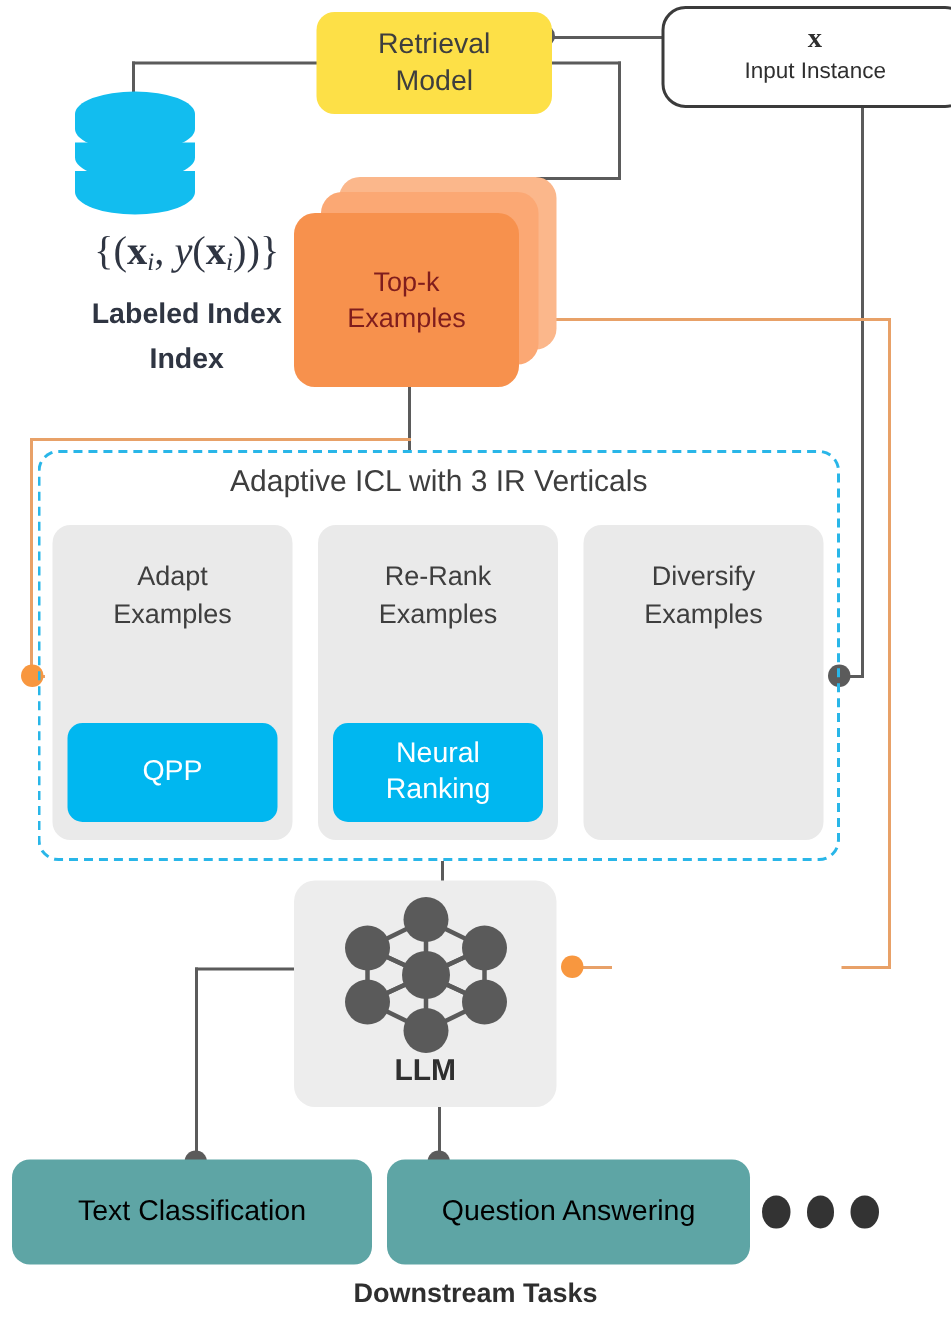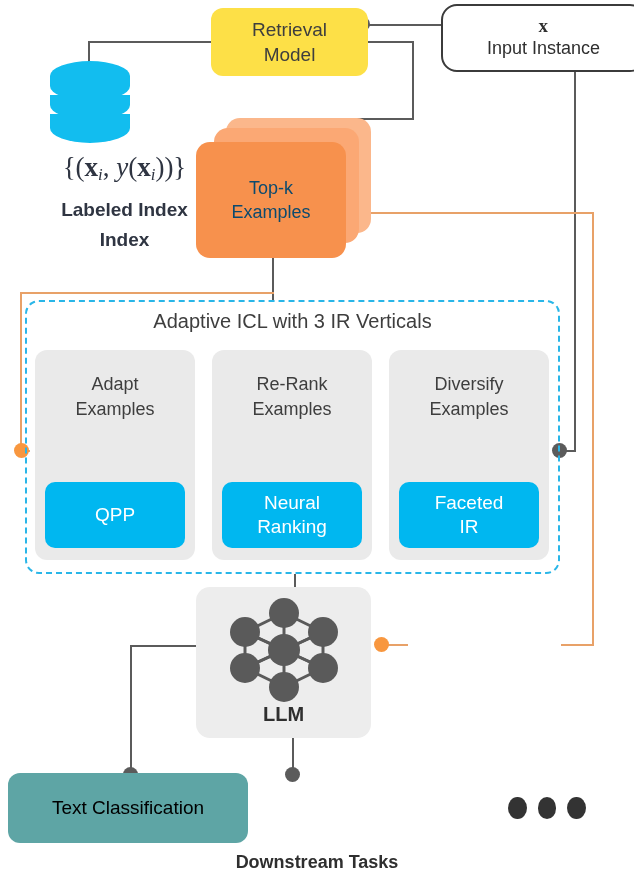--- a/index.html
+++ b/index.html
@@ -31,21 +31,21 @@
     color: #3e3e3e; font-size: 19px; line-height: 25px;
     flex-direction: column;
   }
   .input-box {
     left: 441px; top: 4px; width: 205px; height: 68px;
     background: #ffffff; border: 2.5px solid #3b3b3b; border-radius: 16px;
     color: #2f2f2f; flex-direction: column;
   }
   .input-box .mathx { font-family: "Liberation Serif", serif; font-weight: 700;
                       font-size: 19px; line-height: 20px; letter-spacing: .5px; }
-  .input-box .lbl { font-size: 18px; line-height: 24px; }
+  .input-box .lbl { font-size: 15px; line-height: 24px; }
 
   
   .db-wrap { left: 48px; top: 58px; width: 84px; height: 92px; }
   .db-label {
     left: 16px; top: 150px; width: 198px;
     color: #2f3542; text-align: center; padding-left: 19px;
   }
   .db-label .math {
     font-family: "Liberation Serif", serif; font-size: 27px; line-height: 34px;
     white-space: nowrap;
@@ -57,21 +57,21 @@
     font-size: 19px; font-weight: 700; line-height: 25px; margin-top: 5px;
   }
 
   
   .topk-wrap { left: 196px; top: 118px; width: 175px; height: 140px; }
   .topk-card { position: absolute; border-radius: 14px; }
   .topk-back2 { left: 30px; top: 0px;  width: 145px; height: 115px; background: #fbb78b; }
   .topk-back1 { left: 18px; top: 10px; width: 145px; height: 115px; background: #fba874; }
   .topk-front {
     left: 0px; top: 24px; width: 150px; height: 116px;
-    background: #f7914d; color: #0c4a6e;
+    background: #f7914d; color: #7f1d1d;
     font-size: 18px; line-height: 24px; flex-direction: column;
   }
 
   
   .adaptive-box {
     left: 25px; top: 300px; width: 535px; height: 274px;
     border: 2px dashed #29b6e8; border-radius: 14px;
     background: transparent;
   }
   .adaptive-title {
@@ -225,24 +225,20 @@
     <div class="vert-pill ctr">
       <span>Neural</span>
       <span>Ranking</span>
     </div>
   </div>
 
   <div class="abs vert-card vc3">
     <div class="head">
       <div>Diversify</div>
       <div>Examples</div>
-    </div>
-    <div class="vert-pill ctr">
-      <span>Faceted</span>
-      <span>IR</span>
     </div>
   </div>
 
   <div class="abs llm-box">
     <div class="llm-svg">
       <svg width="118" height="106" viewBox="0 0 118 106">
         <g stroke="#5a5a5a" stroke-width="3" fill="none">
           <line x1="59" y1="16" x2="20" y2="35"></line>
           <line x1="59" y1="16" x2="98" y2="35"></line>
           <line x1="59" y1="16" x2="59" y2="53"></line>
@@ -269,20 +265,23 @@
         </g>
       </svg>
     </div>
     <div class="llm-label">LLM</div>
   </div>
 
 
   <div class="abs task-box task1 ctr">
     <span>Text Classification</span>
   </div>
+  <div class="abs task-box task2 ctr">
+    <span>Question Answering</span>
+  </div>
   <div class="abs ds-dots">
     <span class="ds-dot"></span>
     <span class="ds-dot"></span>
     <span class="ds-dot"></span>
   </div>
   <div class="abs ds-label">Downstream Tasks</div>
 
 </div>
 
 </body></html>

